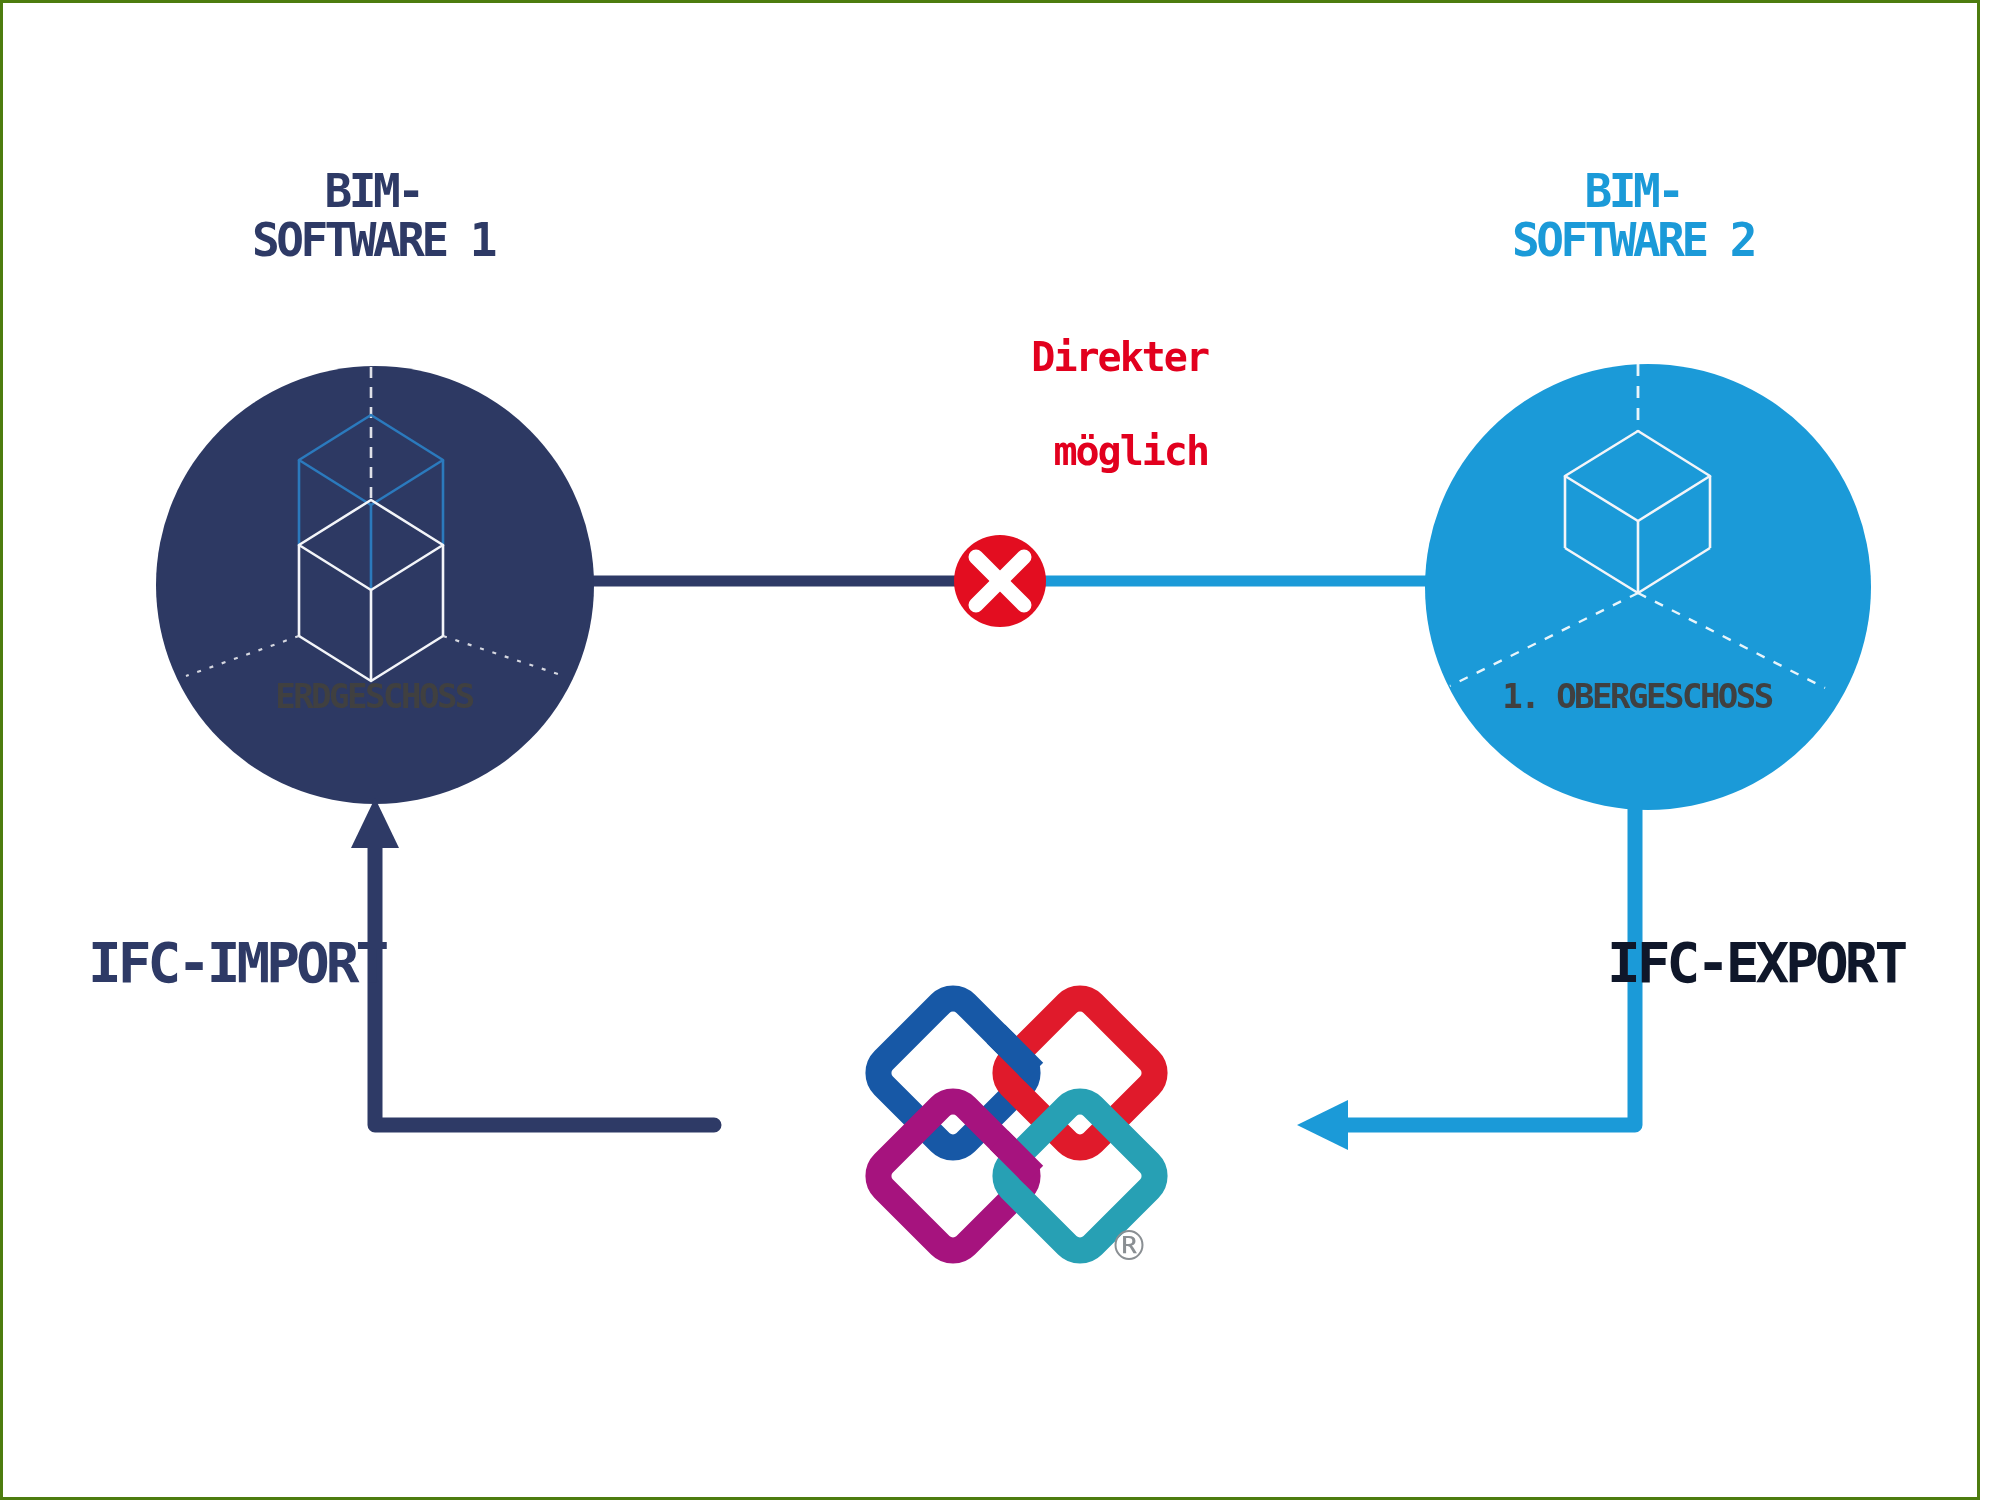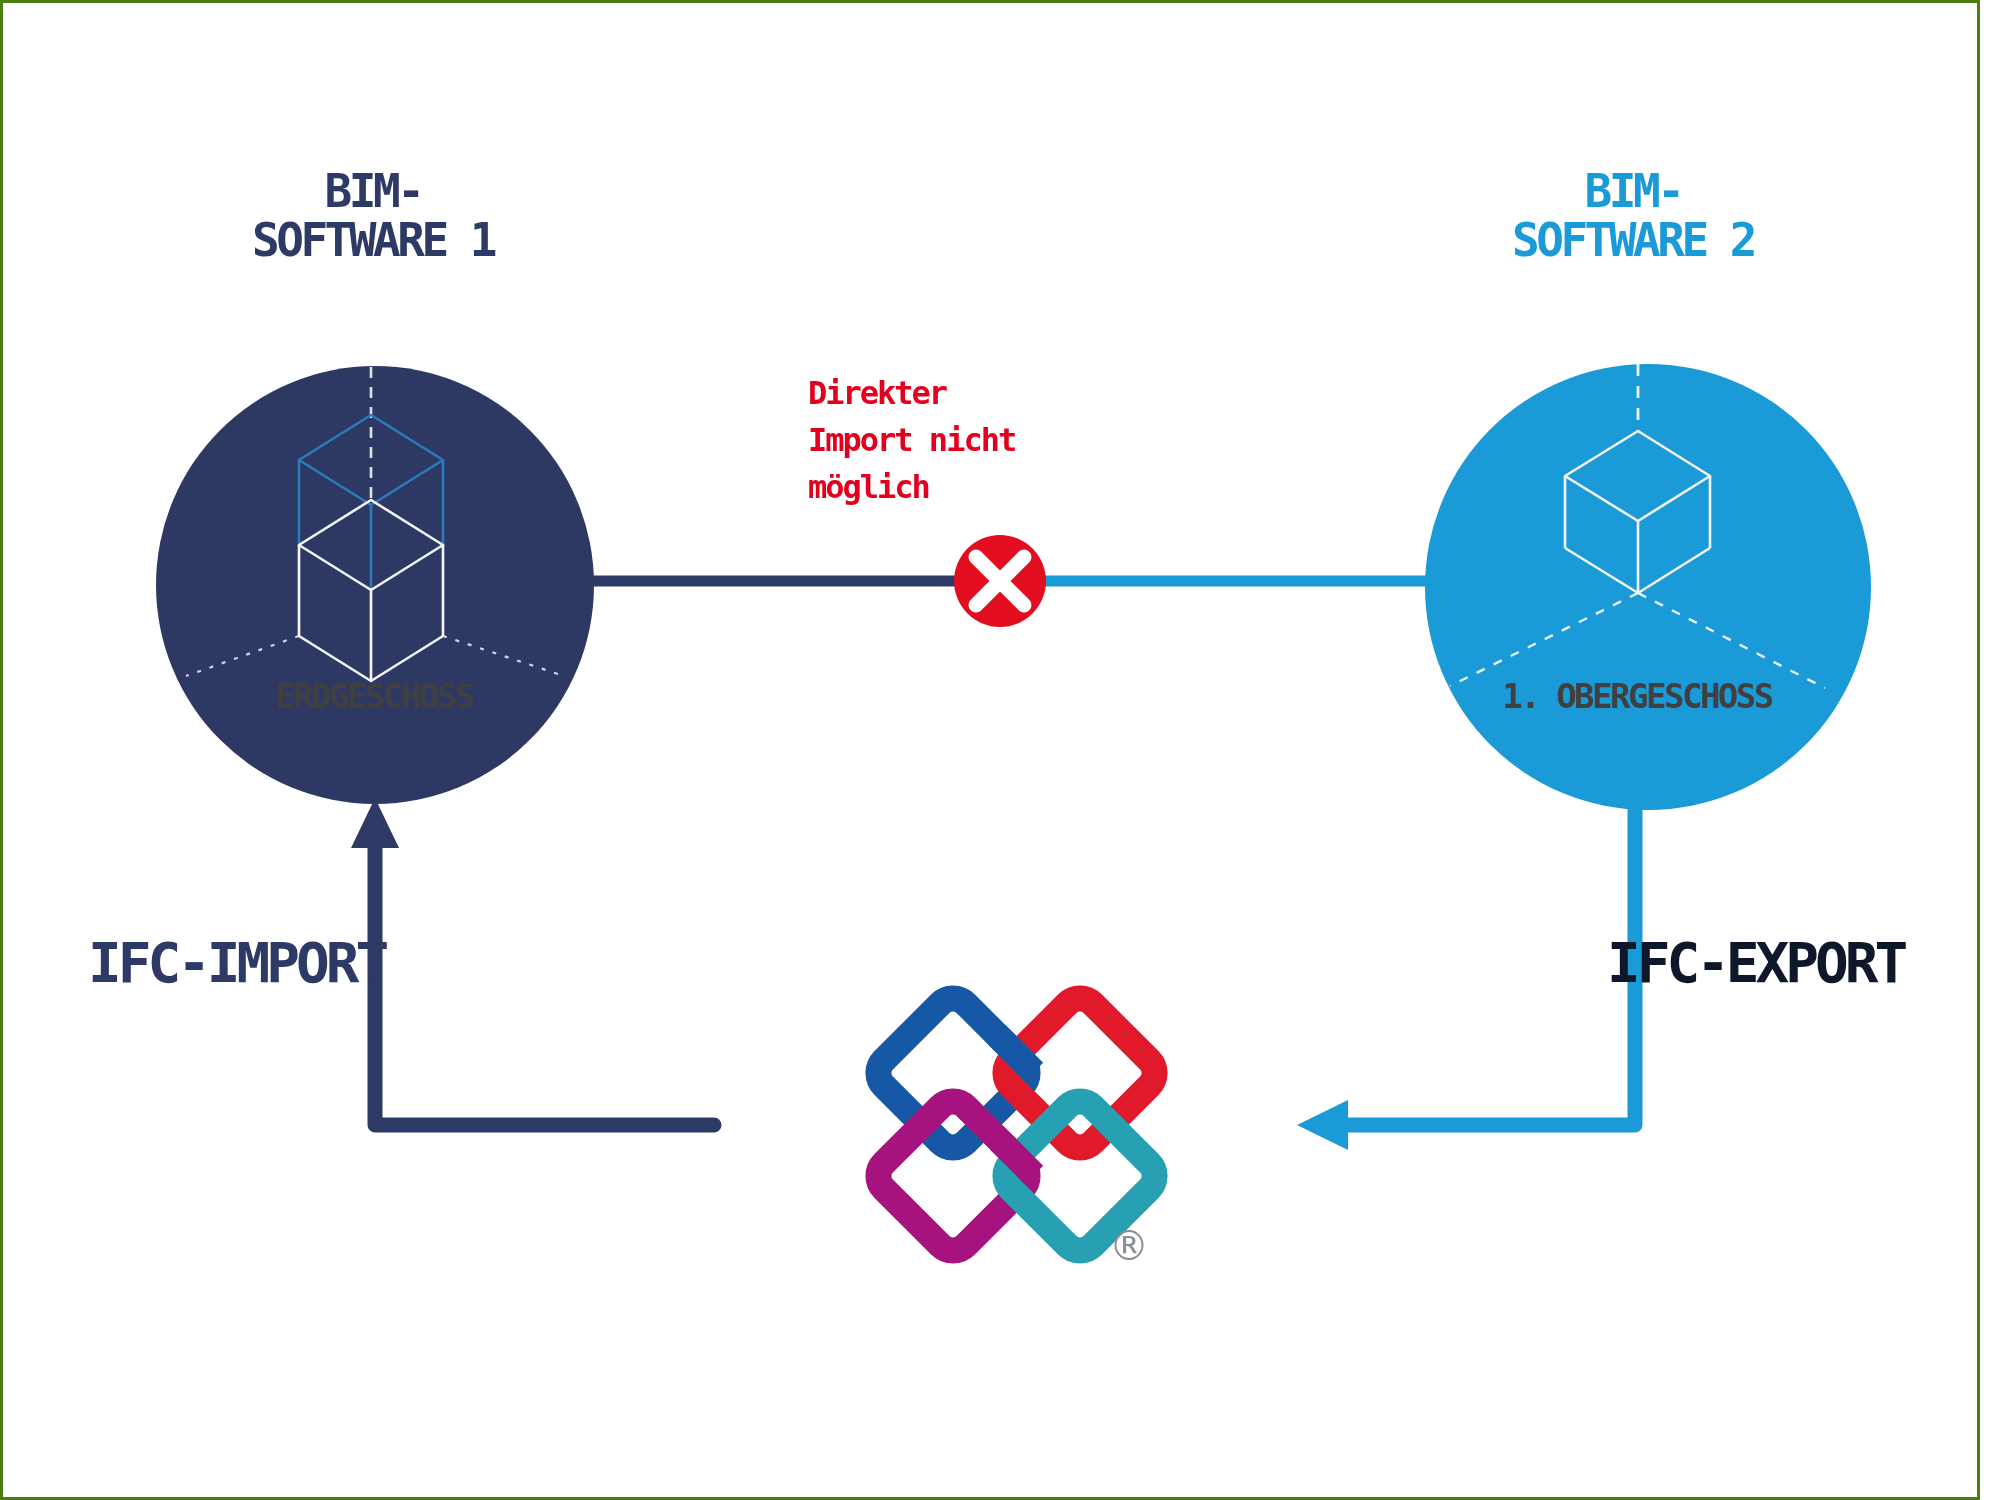--- a/index.html
+++ b/index.html
@@ -14,22 +14,22 @@
   }
   svg.diagram{position:absolute;left:0;top:0;}
   .txt{position:absolute;font-weight:bold;white-space:nowrap;}
   .title{
     width:440px;text-align:center;
     font-size:46px;line-height:49px;letter-spacing:-3.5px;
   }
   .title-left{left:150px;top:164px;color:#2e3a66;}
   .title-right{left:1410px;top:164px;color:#1b9ad8;}
   .warning{
-    left:805px;top:331px;width:400px;text-align:left;
-    font-size:32px;line-height:47px;letter-spacing:-2px;color:#e2001e;margin-top:36px;
+    left:805px;top:331px;width:400px;text-align:right;
+    font-size:40px;line-height:47px;letter-spacing:-2px;color:#e2001e;
   }
   .circle-label{
     text-align:center;color:#404040;
     font-size:34px;line-height:38px;letter-spacing:-2.5px;
   }
   .label-erdgeschoss{left:221px;top:674px;width:300px;}
   .label-obergeschoss{left:1434px;top:674px;width:400px;}
   .flow-label{font-size:56px;line-height:50px;letter-spacing:-4px;}
   .label-import{left:85px;top:935px;color:#2e3a66;}
   .label-export{left:1604px;top:935px;color:#0f172a;}
@@ -110,21 +110,21 @@
     <span>SOFTWARE 1</span>
   </div>
 
   <div class="txt title title-right">
     <span>BIM-</span><br>
     <span>SOFTWARE 2</span>
   </div>
 
   <div class="txt warning">
     <span>Direkter</span><br>
-    <span>Import nicht</span><br>
+    <br>
     <span>möglich</span>
   </div>
 
   <div class="txt circle-label label-erdgeschoss">ERDGESCHOSS</div>
 
   <div class="txt circle-label label-obergeschoss">1. OBERGESCHOSS</div>
 
   <div class="txt flow-label label-import">IFC-IMPORT</div>
 
   <div class="txt flow-label label-export">IFC-EXPORT</div>

